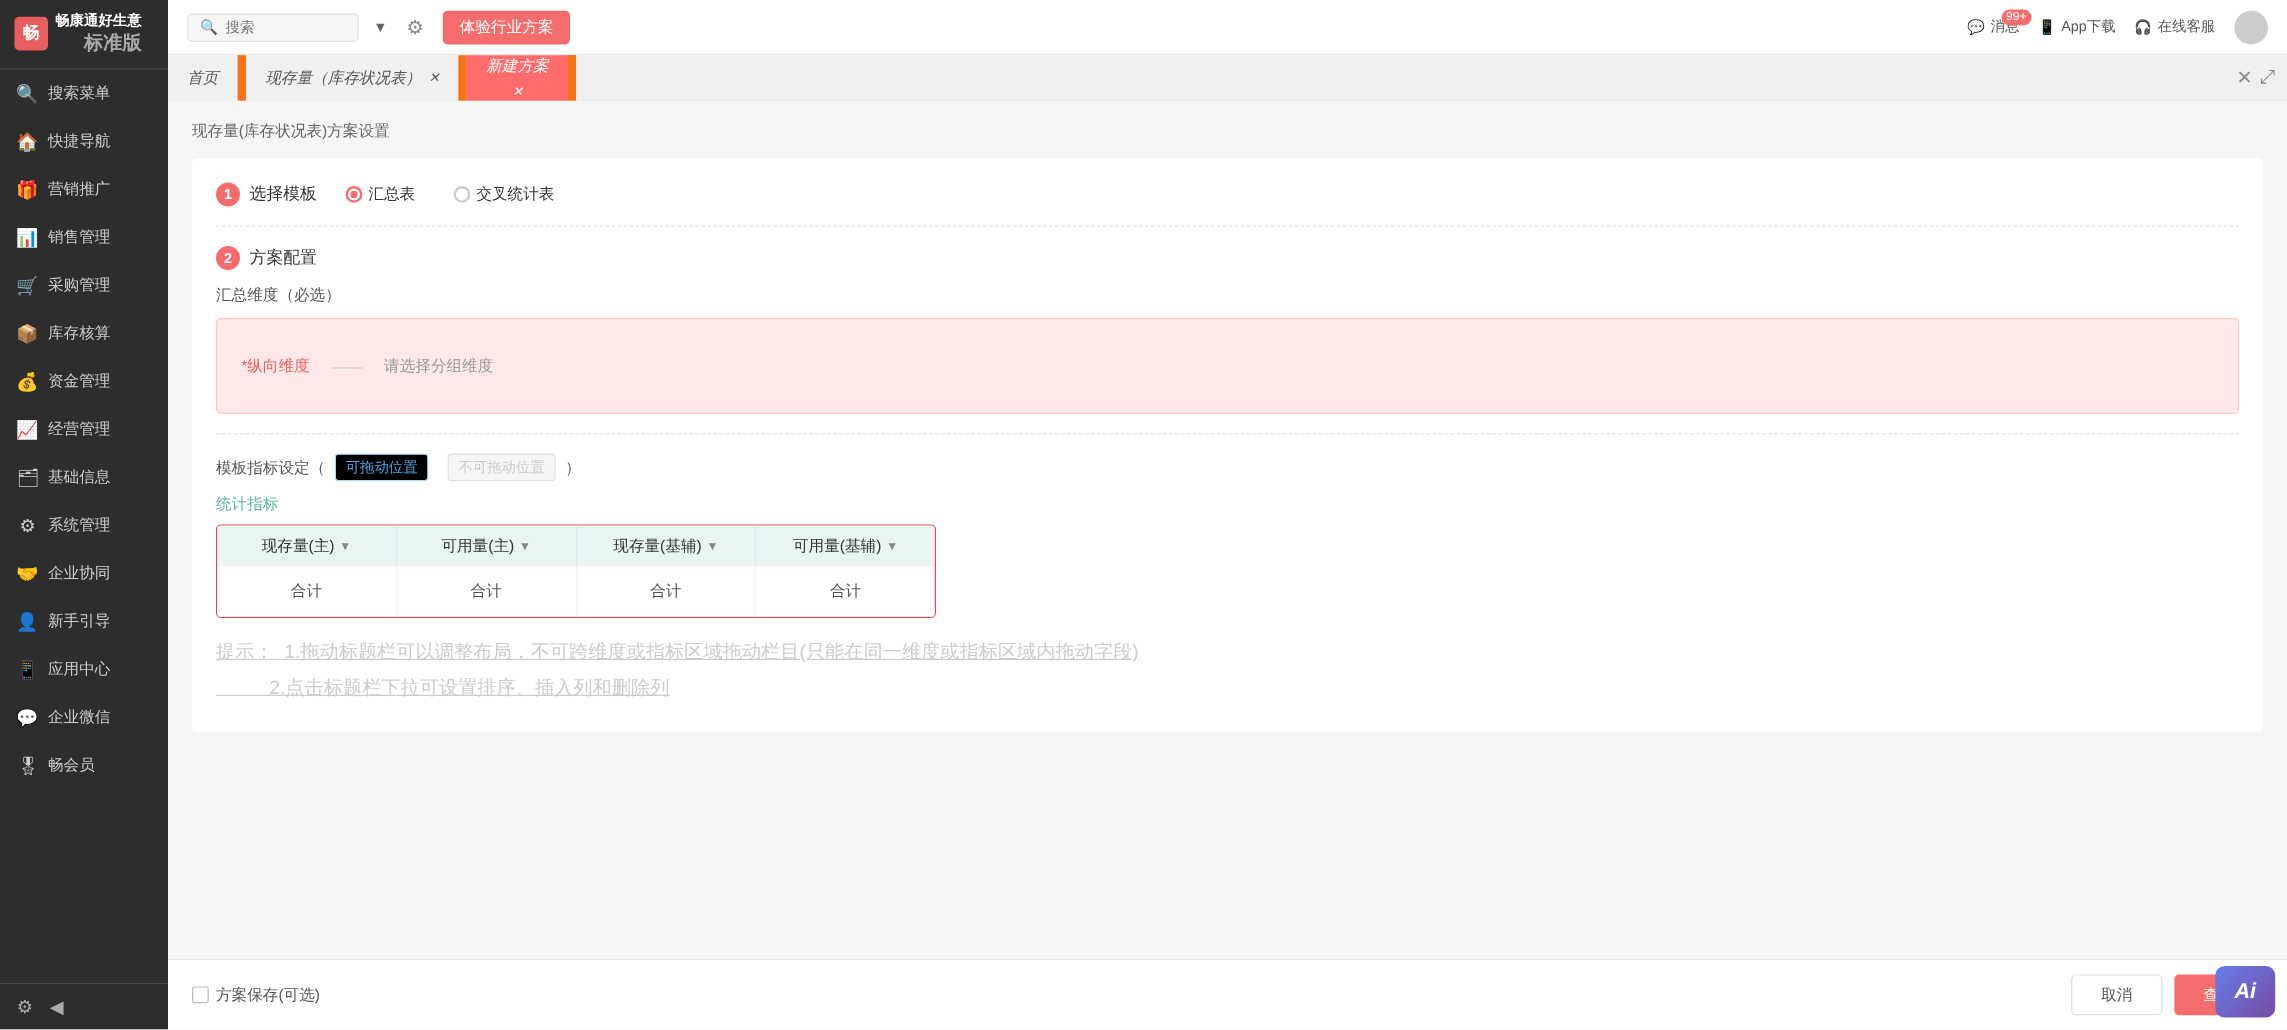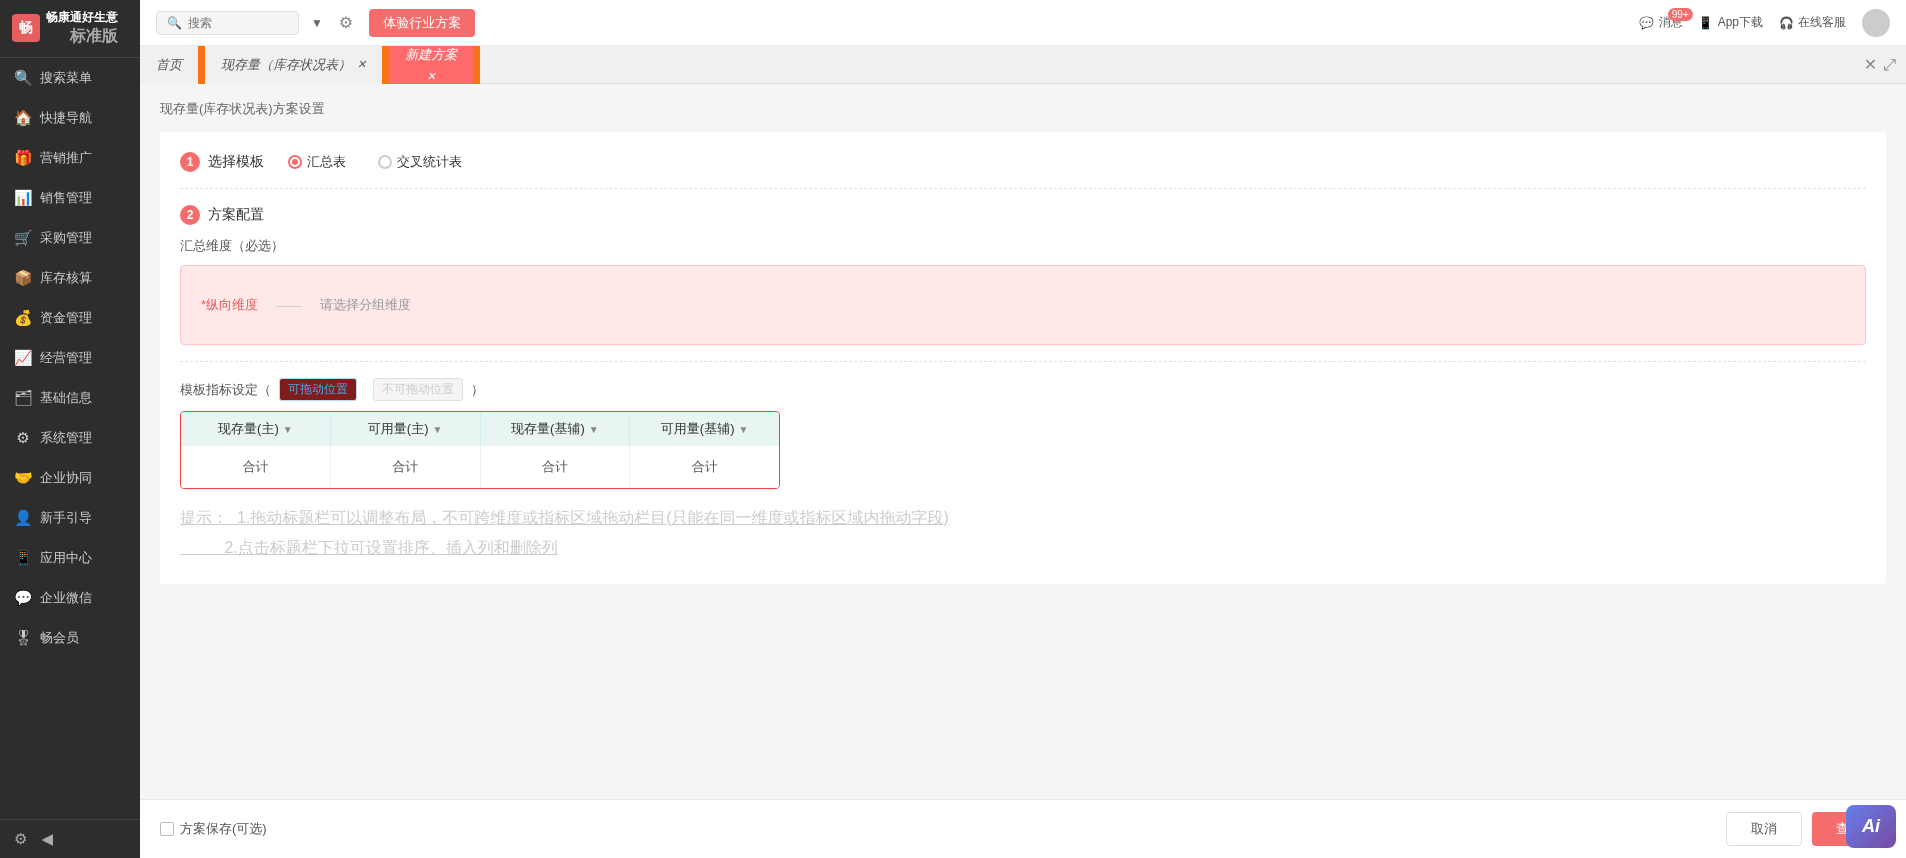--- a/index.html
+++ b/index.html
@@ -294,21 +294,21 @@
     .indicator-label {
       font-size: 13px;
       color: #555;
       margin-bottom: 10px;
       display: flex;
       align-items: center;
       gap: 8px;
     }
     .indicator-tag {
       display: inline-block;
-      background: #7f1d1d;
+      background: #000000;
       color: #4da6e8;
       border: 1px solid #b3d9f7;
       border-radius: 3px;
       padding: 2px 8px;
       font-size: 12px;
     }
     .indicator-tag.disabled {
       background: #f5f5f5;
       color: #ccc;
       border-color: #e0e0e0;
@@ -599,20 +599,21 @@
       <hr class="divider">
 
       <div class="indicator-label">
         <span>模板指标设定（</span>
         <span class="indicator-tag">可拖动位置</span>
         <span></span>
         <span class="indicator-tag disabled">不可拖动位置</span>
         <span>）</span>
       </div>
 
+      <div class="stats-section-title">统计指标</div>
 
       <div class="stats-table">
         <div class="stats-table-header">
           <div class="stats-col">
             <span>现存量(主)</span>
             <span class="chevron">▼</span>
           </div>
           <div class="stats-col">
             <span>可用量(主)</span>
             <span class="chevron">▼</span>

